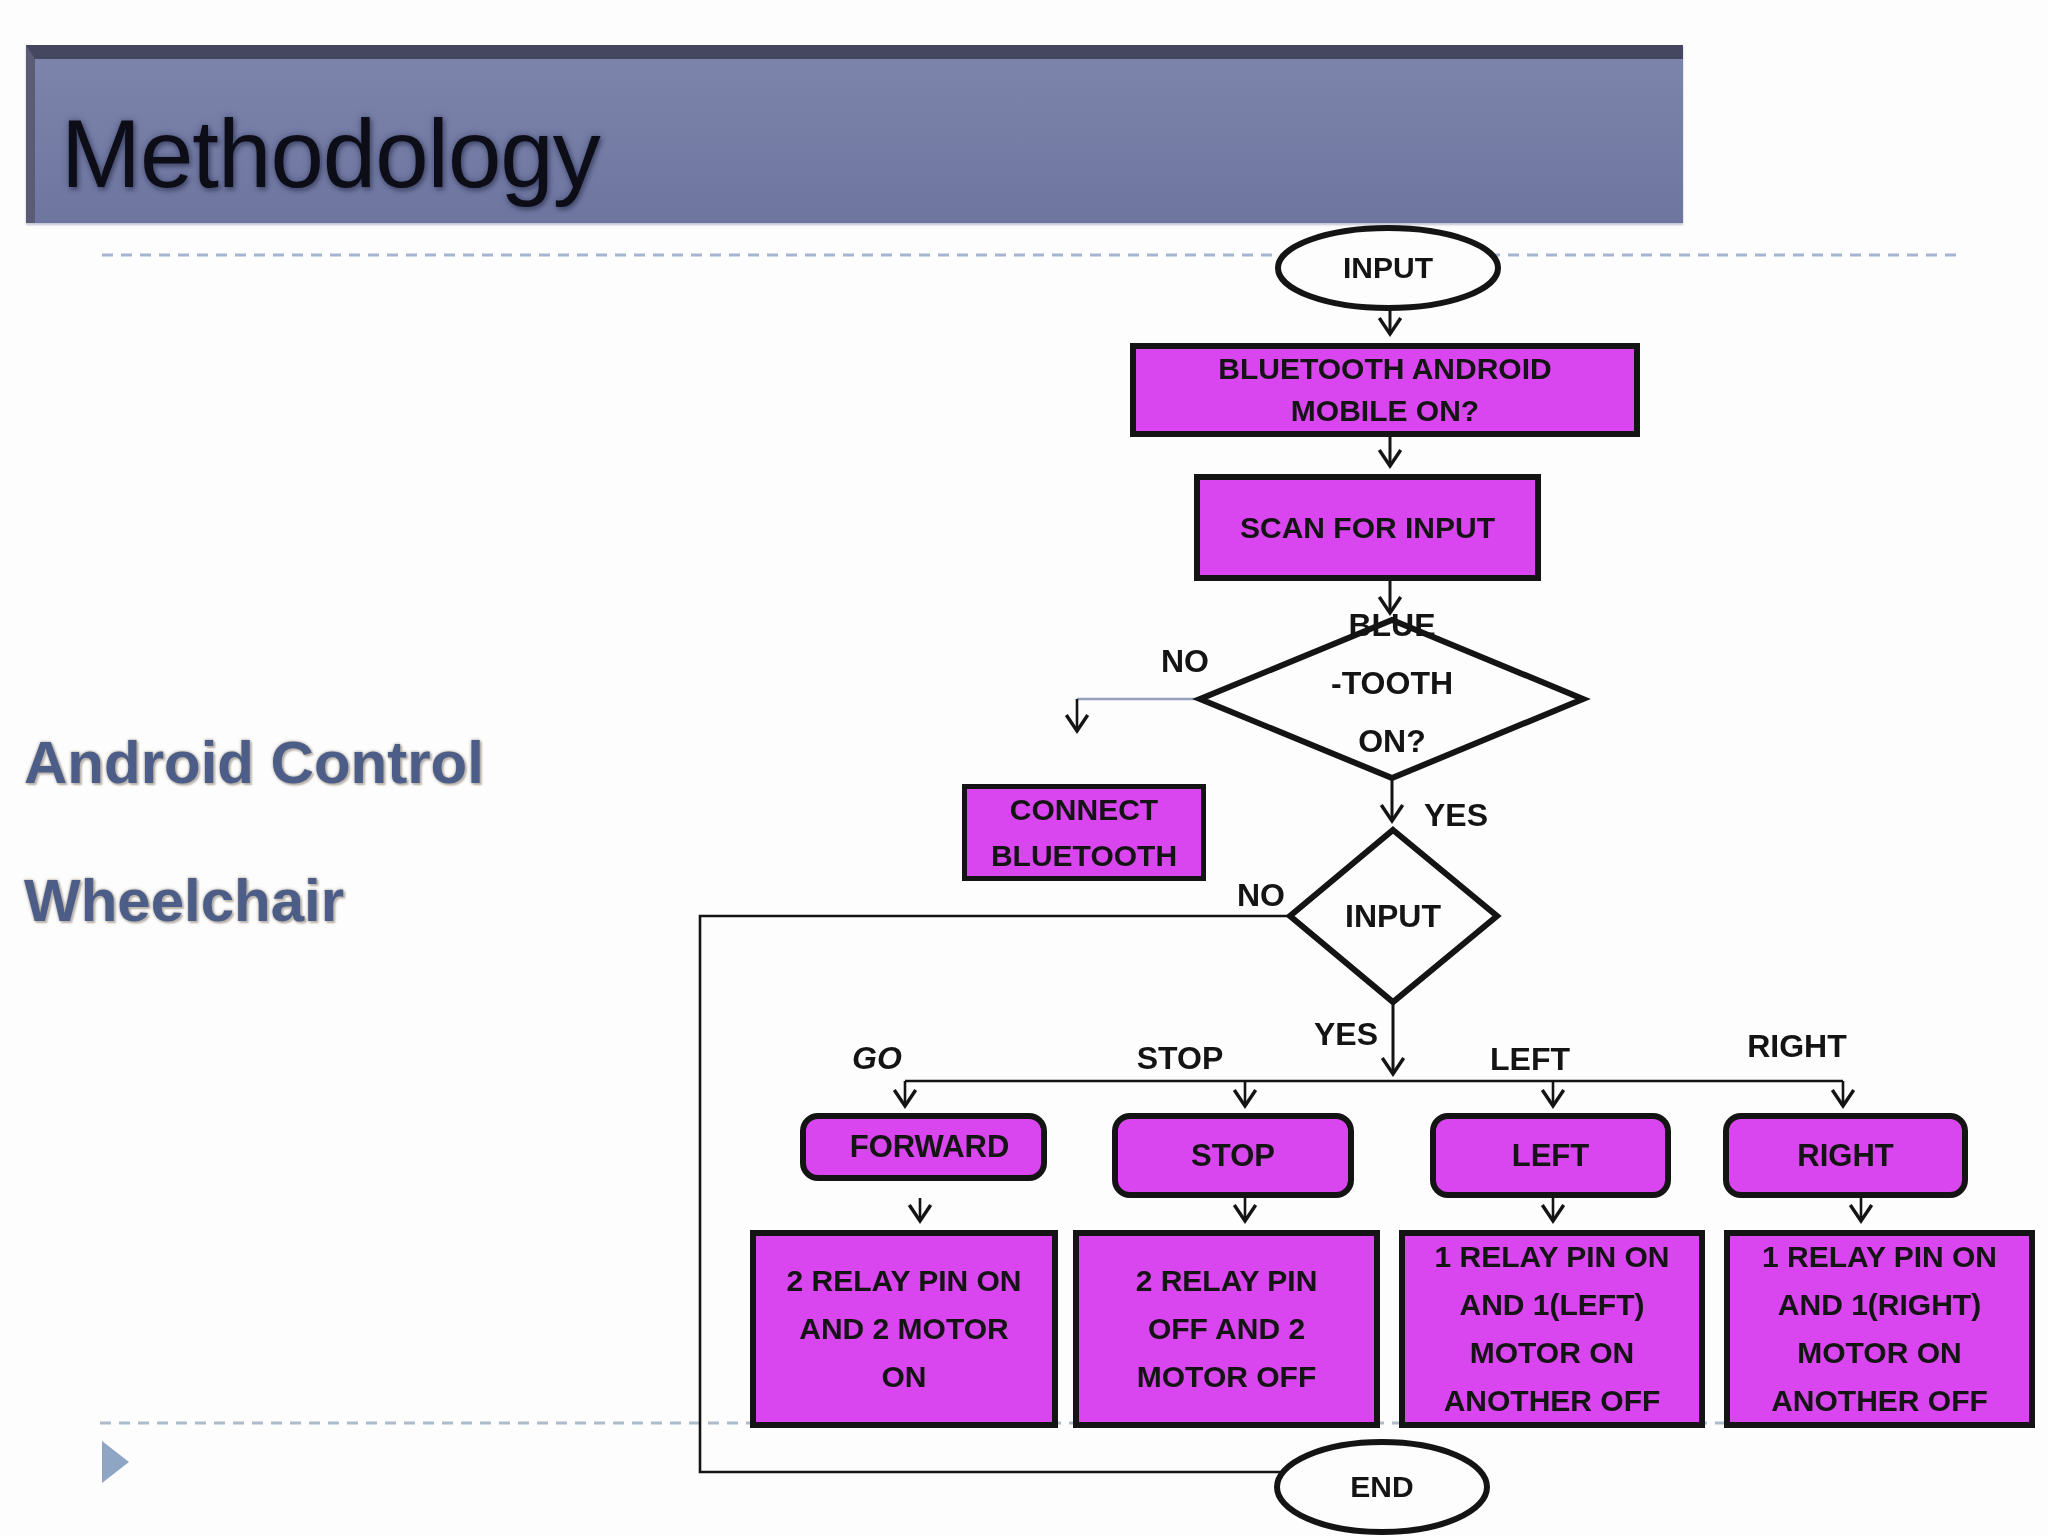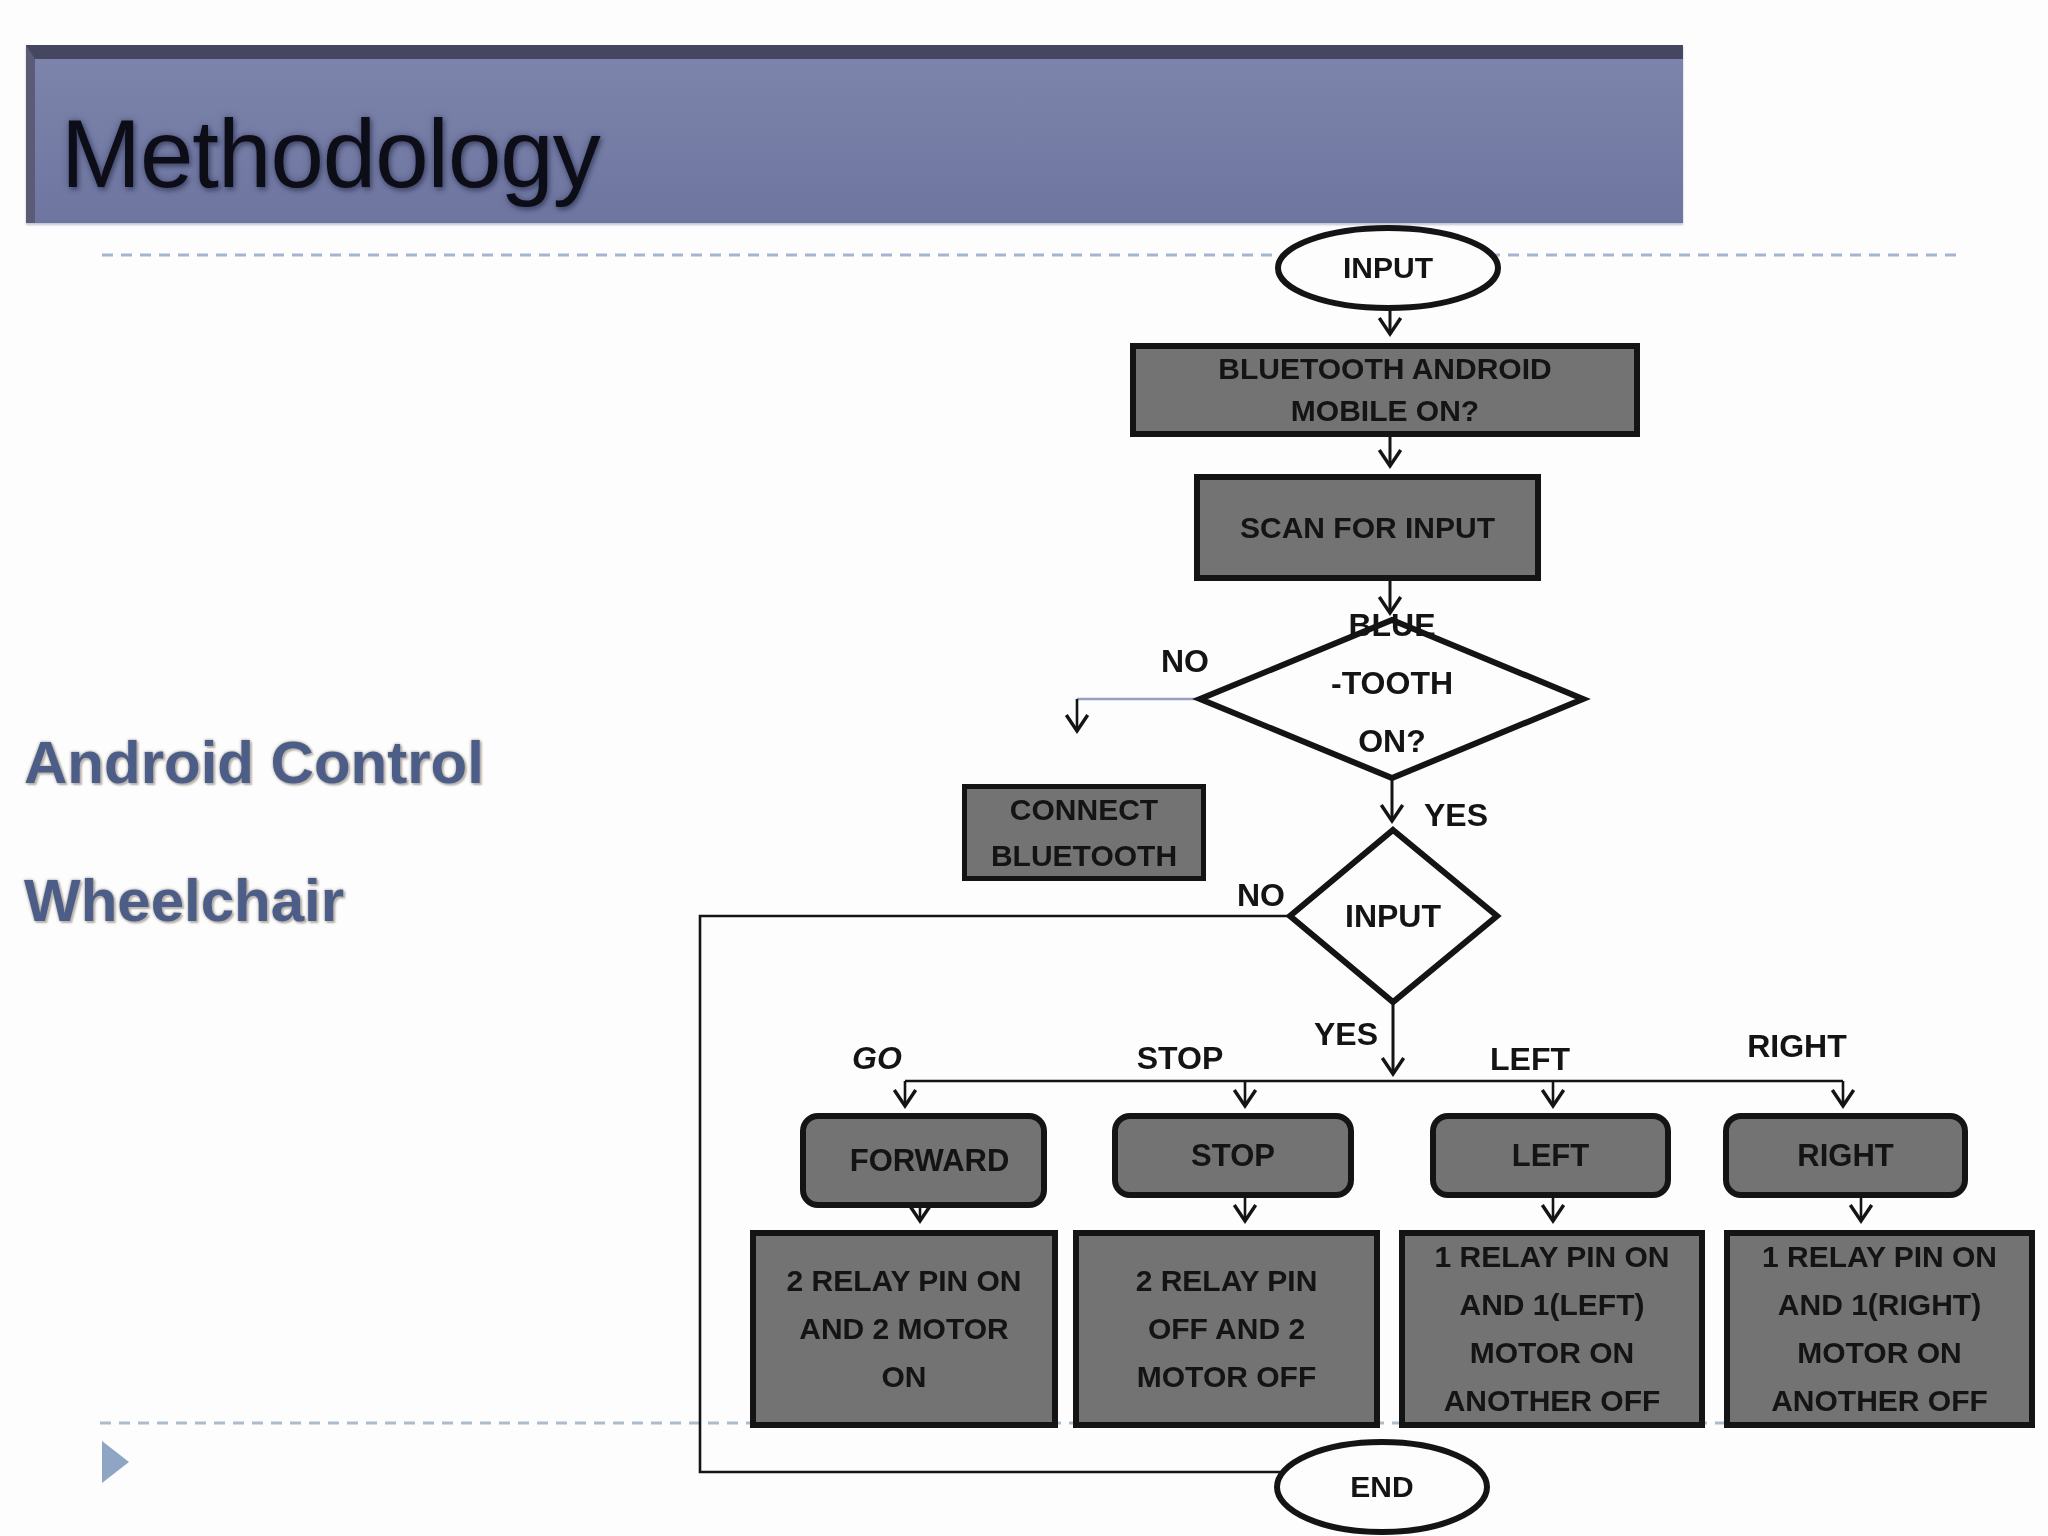--- a/index.html
+++ b/index.html
@@ -31,21 +31,21 @@
     font-size:60px; font-weight:700; line-height:138px;
     color:var(--subtitle-color);
     text-shadow:0 0 3px rgba(184,176,166,0.9), 0 0 3px rgba(184,176,166,0.7), 2px 2px 2px rgba(170,162,154,0.8);
   }
   
   svg.connectors{position:absolute; left:0; top:0; z-index:1;}
   
   .node{
     position:absolute; z-index:2; box-sizing:border-box;
     display:flex; align-items:center; justify-content:center; text-align:center;
-    font-weight:700; white-space:pre-line; background:#737373;
+    font-weight:700; white-space:pre-line; background:#d946ef;
   }
   .proc{border:6px solid #141414; font-size:30px; line-height:42px;}
   .rounded{border:6px solid #141414; border-radius:18px; font-size:31px;}
   .action{border:6px solid #141414; font-size:30px; line-height:48px;}
   .term-label,.diamond-label,.edge-label{
     position:absolute; z-index:3; display:flex; align-items:center; justify-content:center;
     text-align:center; font-weight:700; white-space:pre-line; background:transparent;
   }
   .term-label{font-size:30px;}
   .diamond-label{font-size:32px;}
@@ -118,21 +118,21 @@
 MOBILE ON?</div>
   <div class="node proc" style="left:1194px;top:474px;width:347px;height:107px;">SCAN FOR INPUT</div>
   <div class="node proc" style="left:962px;top:784px;width:244px;height:97px;border-width:5px;line-height:46px;">CONNECT
 BLUETOOTH</div>
 
   <div class="diamond-label d1" style="left:1282px;top:596px;width:220px;height:174px;">BLUE
 -TOOTH
 ON?</div>
   <div class="diamond-label" style="left:1293px;top:886px;width:200px;height:60px;">INPUT</div>
 
-  <div class="node rounded" style="left:800px;top:1113px;width:247px;height:95px;padding-left:12px;">FORWARD</div>
+  <div class="node rounded" style="left:800px;top:1113px;width:247px;height:68px;padding-left:12px;">FORWARD</div>
   <div class="node rounded" style="left:1112px;top:1113px;width:242px;height:85px;">STOP</div>
   <div class="node rounded" style="left:1430px;top:1113px;width:241px;height:85px;">LEFT</div>
   <div class="node rounded" style="left:1723px;top:1113px;width:245px;height:85px;">RIGHT</div>
 
   <div class="node action" style="left:750px;top:1230px;width:308px;height:198px;">2 RELAY PIN ON
 AND 2 MOTOR
 ON</div>
   <div class="node action" style="left:1073px;top:1230px;width:307px;height:198px;">2 RELAY PIN
 OFF AND 2
 MOTOR OFF</div>

